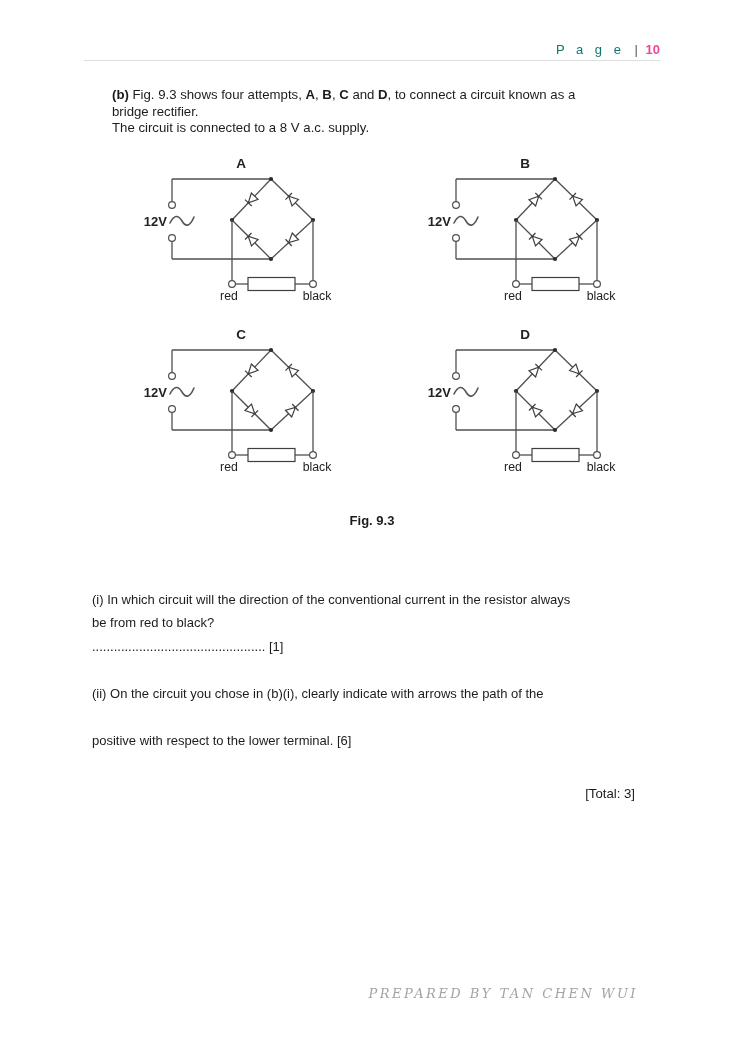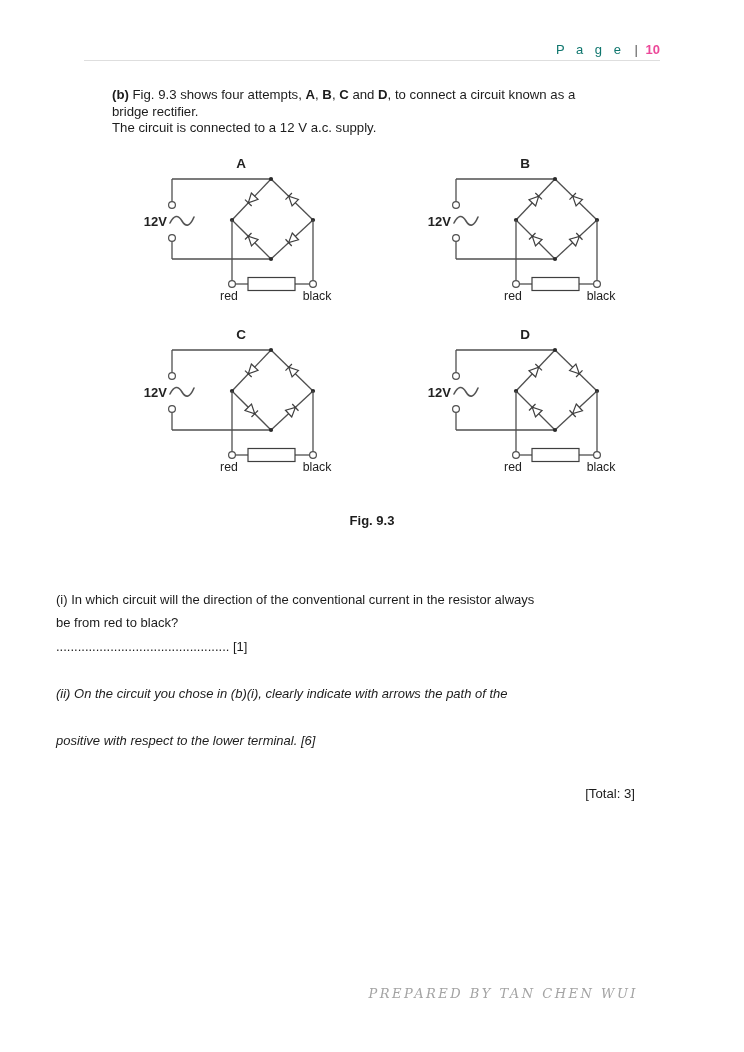--- a/index.html
+++ b/index.html
@@ -17,41 +17,41 @@
   .intro{margin:26px 100px 0 112px;font-size:13.2px;line-height:16.5px;}
   .intro b{font-weight:700;}
   .circuits{position:relative;height:346px;margin-top:14px;}
   .circuit{position:absolute;width:210px;height:152px;}
   .circuit svg{display:block;}
   svg text{font-family:"Liberation Sans",sans-serif;}
   .c-label{font-size:13.5px;font-weight:700;fill:#222;}
   .c-v12{font-size:13px;font-weight:700;fill:#222;}
   .c-small{font-size:12.3px;fill:#222;font-weight:400;}
   .figcap{text-align:center;font-weight:700;font-size:13px;margin-top:16px;}
-  .questions{margin:60px 60px 0 56px;font-size:13px;line-height:23.5px;}
-  .q2{margin-top:24px;font-style:italic;}
+  .questions{margin:60px 60px 0 92px;font-size:13px;line-height:23.5px;}
+  .q2{margin-top:24px;}
   .total{margin:33px 109px 0 112px;text-align:right;font-size:13.2px;}
   .footer{
     position:absolute;top:986px;right:106px;
     font-family:"DejaVu Serif",serif;font-style:italic;
     color:#a3a3a3;font-size:13px;letter-spacing:2.5px;
   }
 </style>
 </head>
 <body>
 
 <div class="page">
 
   <div class="header">
     <span class="pageword">P a g e</span>
     <span class="sep">|</span>
     <span class="pagenum">10</span>
   </div>
 
-  <div class="intro" id="intro"><b>(b)</b><span> Fig. 9.3 shows four attempts, </span><b>A</b><span>, </span><b>B</b><span>, </span><b>C</b><span> and </span><b>D</b><span>, to connect a circuit known as a</span><br><span>bridge rectifier.</span><br><span>The circuit is connected to a 12 V a.c. supply.</span></div>
+  <div class="intro" id="intro"><b>(b)</b><span> Fig. 9.3 shows four attempts, </span><b>A</b><span>, </span><b>B</b><span>, </span><b>C</b><span> and </span><b>D</b><span>, to connect a circuit known as a</span><br><span>bridge rectifier.</span><br><span>The circuit is connected to a 8 V a.c. supply.</span></div>
 
   <div class="circuits" id="circuits">
       <div class="circuit" style="left: 126px; top: 0px;">
         <svg width="210" height="152" viewBox="0 0 210 152">
           <text x="115" y="17" text-anchor="middle" class="c-label">A</text>
           <line x1="46" y1="28" x2="46" y2="50.5" stroke="#4f4f4f" stroke-width="1.3"></line>
           <line x1="46" y1="90.5" x2="46" y2="108" stroke="#4f4f4f" stroke-width="1.3"></line>
           <line x1="46" y1="28" x2="145" y2="28" stroke="#4f4f4f" stroke-width="1.3"></line>
           <line x1="46" y1="108" x2="145" y2="108" stroke="#4f4f4f" stroke-width="1.3"></line>
           <circle cx="46" cy="54" r="3.4" fill="#fff" stroke="#4f4f4f" stroke-width="1.2"></circle>

